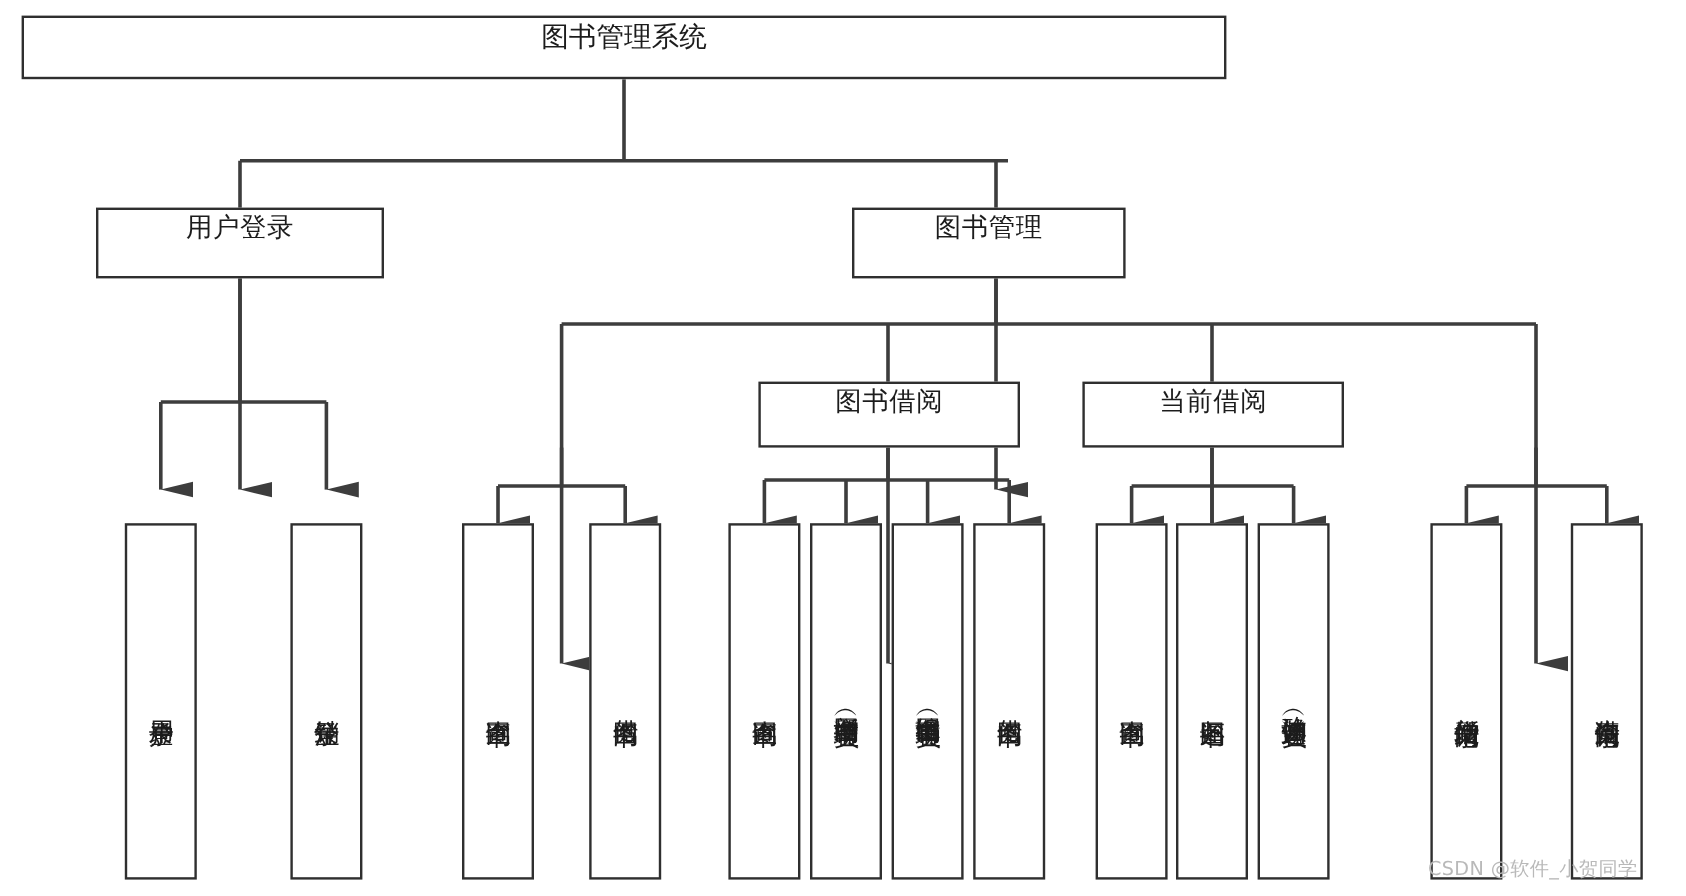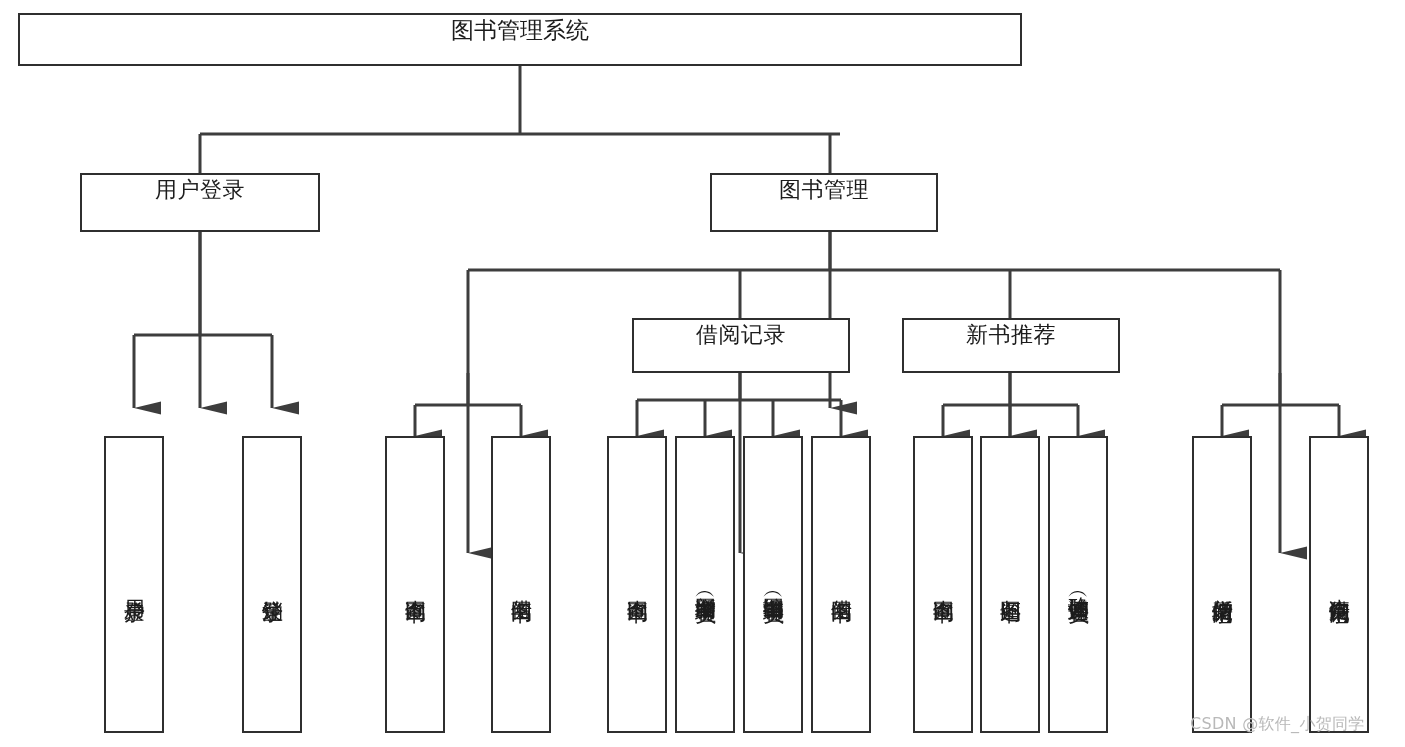--- a/index.html
+++ b/index.html
@@ -123,24 +123,24 @@
   </div>
 
   <div class="node h" style="left:80px; top:173px; width:240px; height:59px;">
     <span>用户登录</span>
   </div>
   <div class="node h" style="left:710px; top:173px; width:228px; height:59px;">
     <span>图书管理</span>
   </div>
 
   <div class="node h" style="left:632px; top:318px; width:218px; height:55px;">
-    <span>借阅记录</span>
+    <span>图书借阅</span>
   </div>
   <div class="node h" style="left:902px; top:318px; width:218px; height:55px;">
-    <span>新书推荐</span>
+    <span>当前借阅</span>
   </div>
 
   <div class="node v" style="left:104px; top:436px; width:60px; height:297px;">
     <span class="vtext">用户登录</span>
   </div>
   <div class="node v" style="left:242px; top:436px; width:60px; height:297px;">
     <span class="vtext">注销登录</span>
   </div>
 
   <div class="node v" style="left:385px; top:436px; width:60px; height:297px;">

